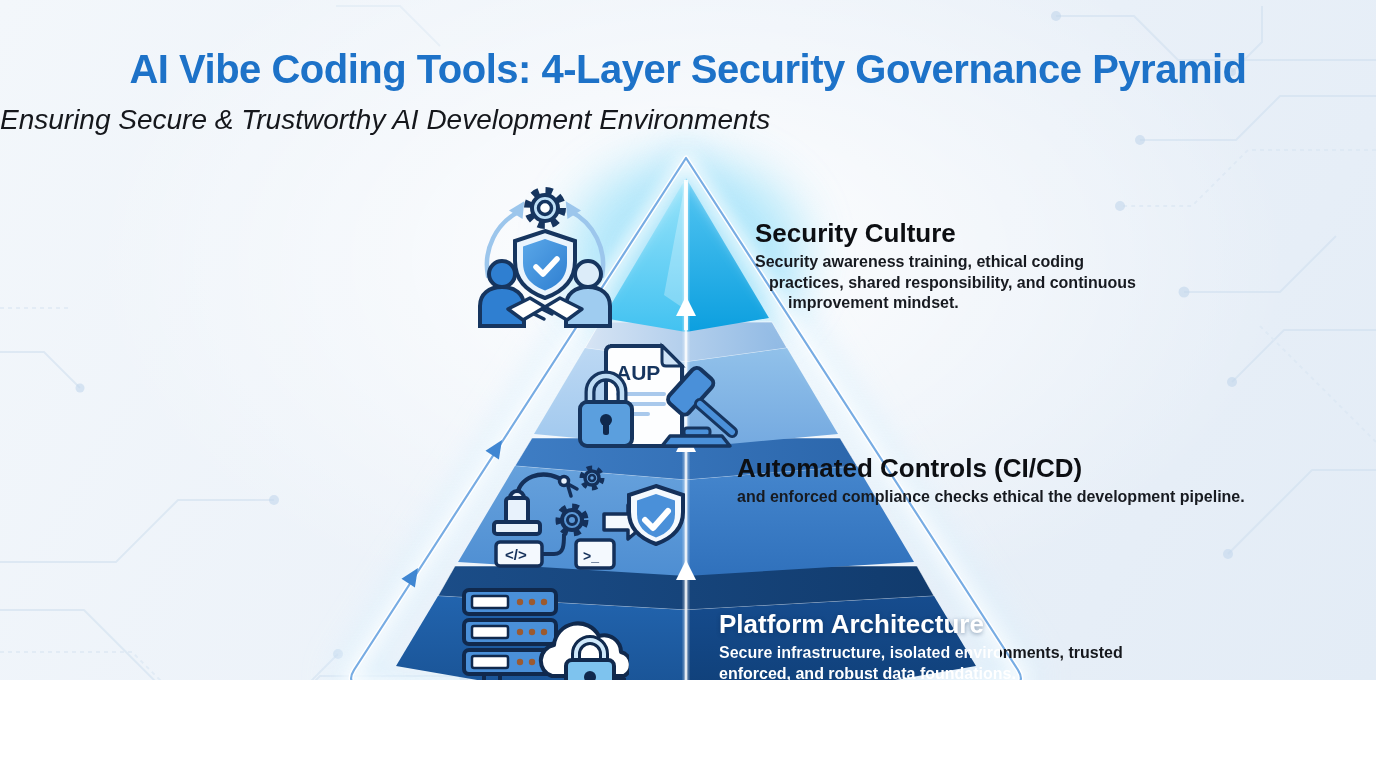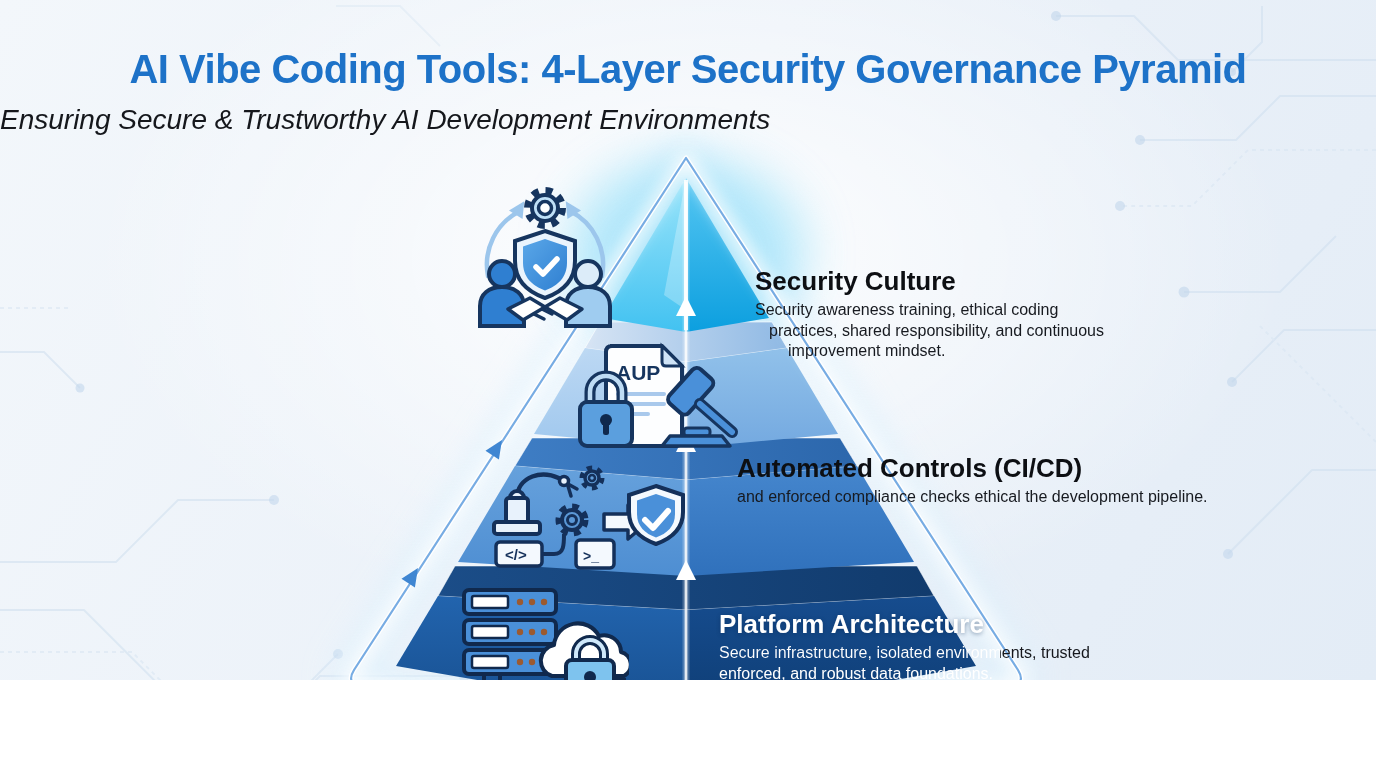--- a/index.html
+++ b/index.html
@@ -19,24 +19,24 @@
     left:0;top:47px;width:100%;text-align:center;
     font-size:40px;font-weight:700;letter-spacing:-.5px;color:#1d72c8;
   }
   .subtitle{
     left:0;top:104px;width:100%;text-align:left;
     font-size:28px;font-style:italic;font-weight:500;color:#15171c;
   }
 
   .layer-label{position:absolute;}
   .layer-title{font-size:26px;font-weight:700;color:#0d0f13;line-height:30px;}
-  .layer-desc{font-size:16px;color:#171a20;line-height:20.5px;margin-top:4px;}
+  .layer-desc{font-size:16px;color:#171a20;line-height:20.5px;margin-top:4px;font-weight:bold;}
   .layer-desc .dl{white-space:nowrap;}
 
-  .lbl-1{left:755px;top:218px;margin-top:48px;}
+  .lbl-1{left:755px;top:218px;}
   .lbl-1 .dl:nth-child(2){margin-left:14px;}
   .lbl-1 .dl:nth-child(3){margin-left:33px;}
   .lbl-2{left:762px;top:351px;}
   .lbl-3{left:737px;top:453px;}
   .lbl-4{left:719px;top:609px;}
   .lbl-4 .layer-title{color:#ffffff;text-shadow:0 1px 4px rgba(8,40,80,.45);}
   .lbl-4 .layer-desc{color:#ffffff;}
   .split-line{
     background:linear-gradient(90deg,#ffffff 0 281px,#15171c 281px);
     -webkit-background-clip:text;background-clip:text;color:transparent;

